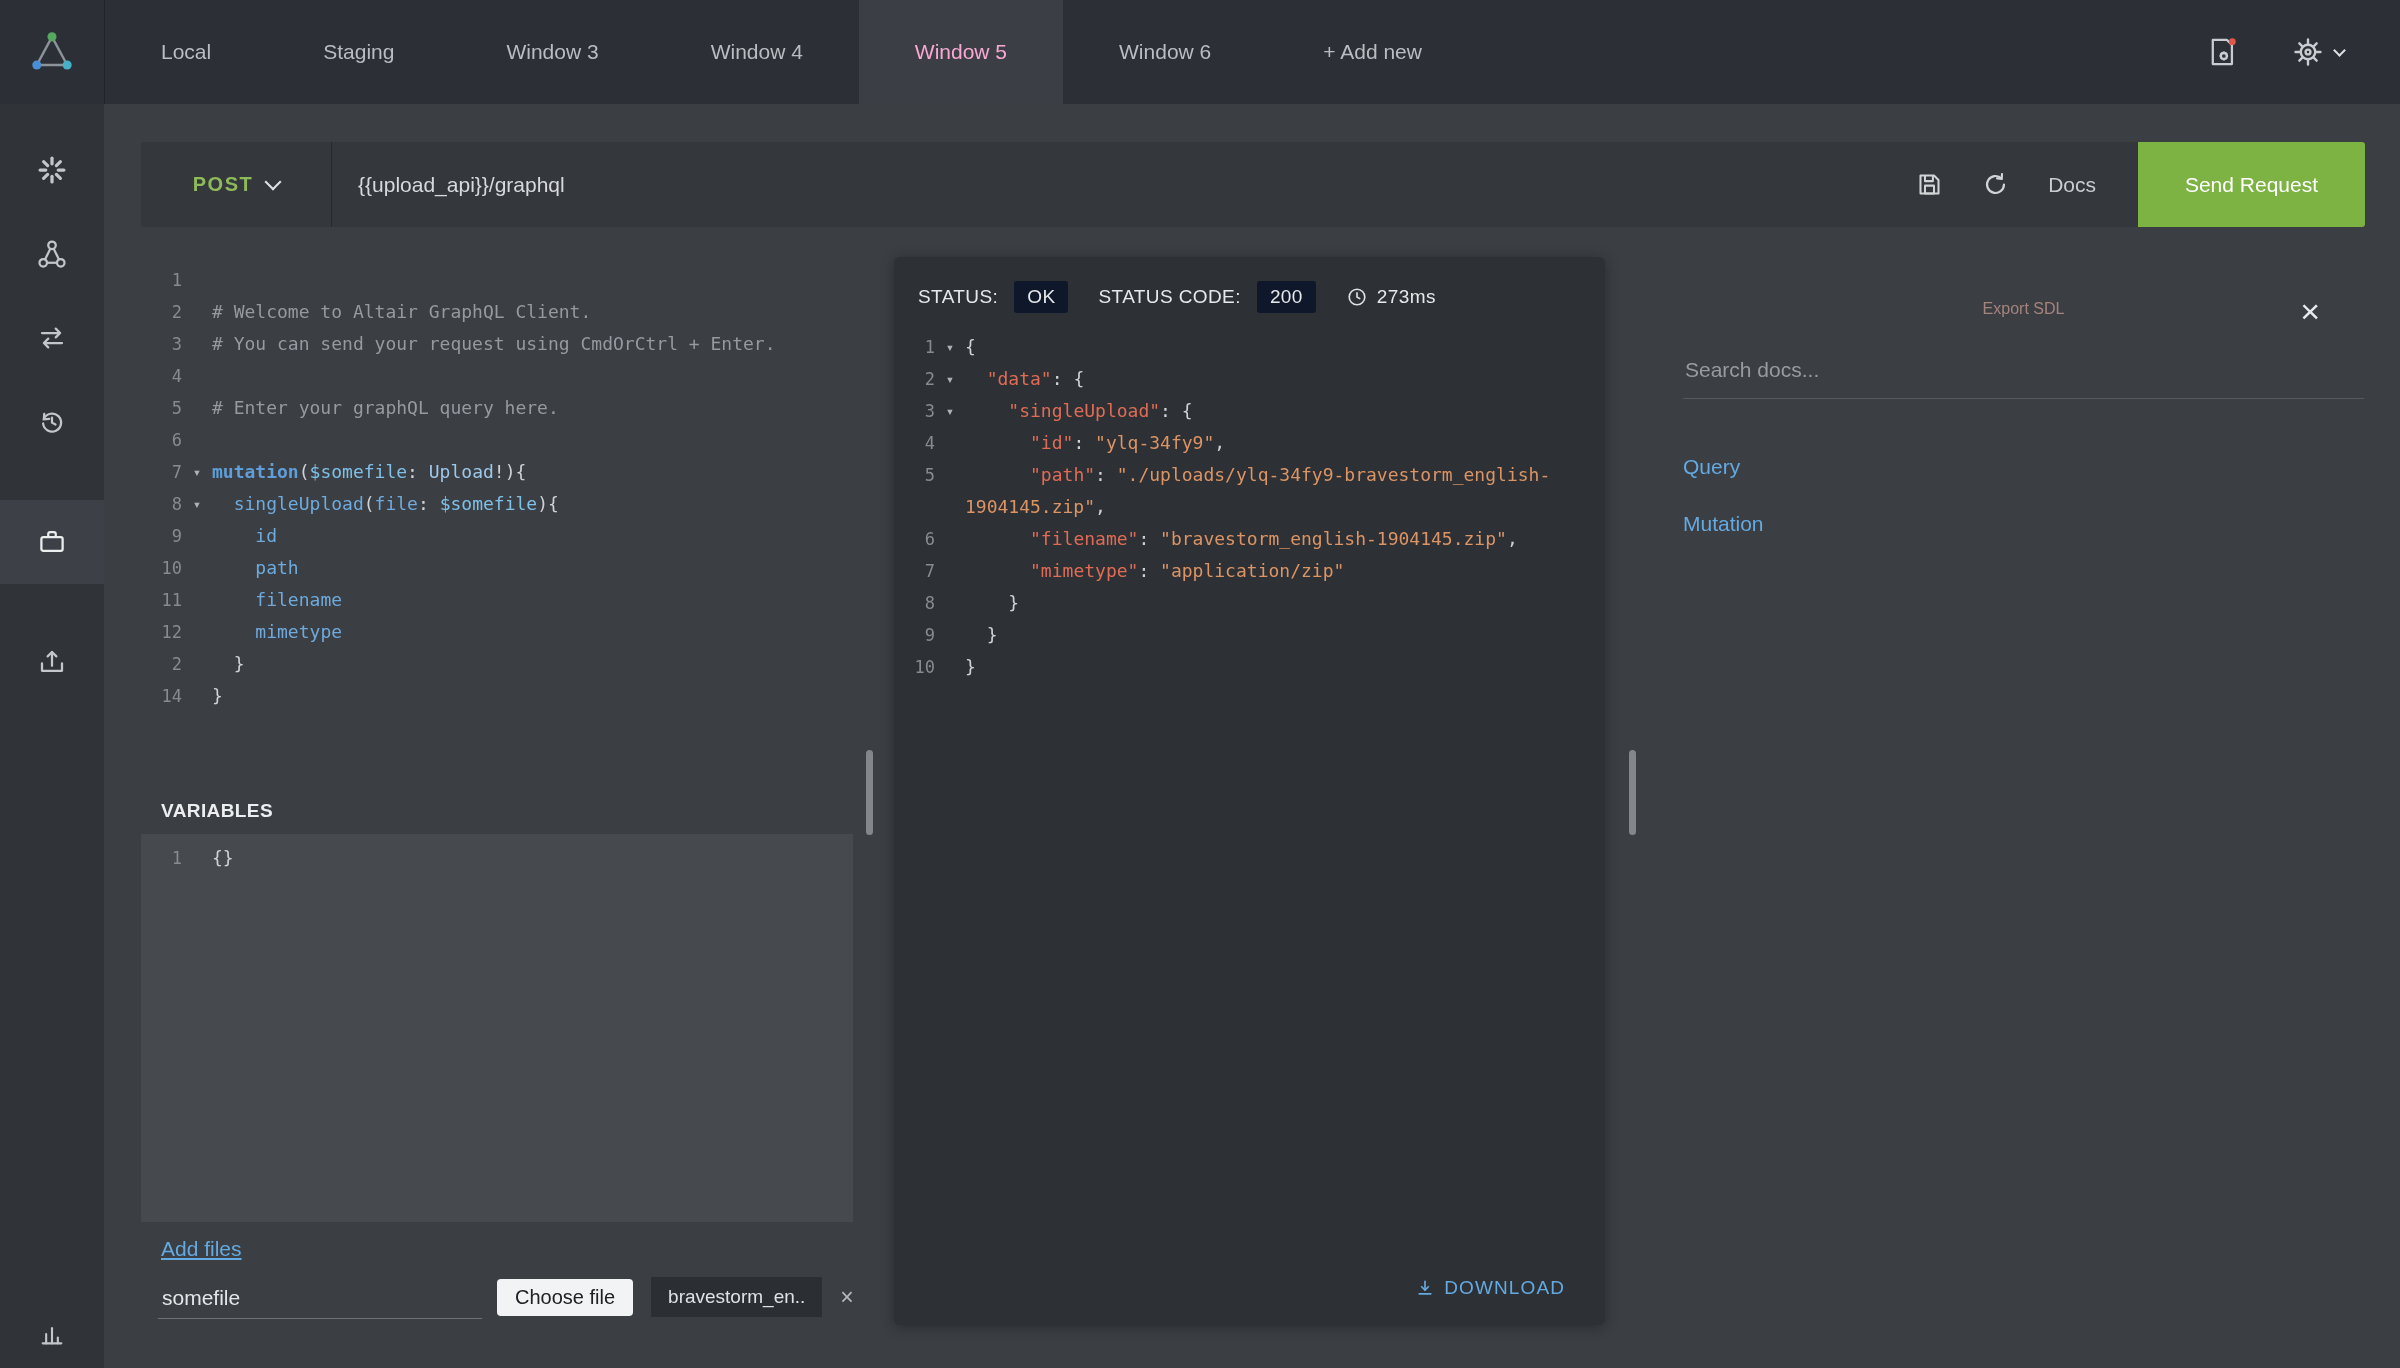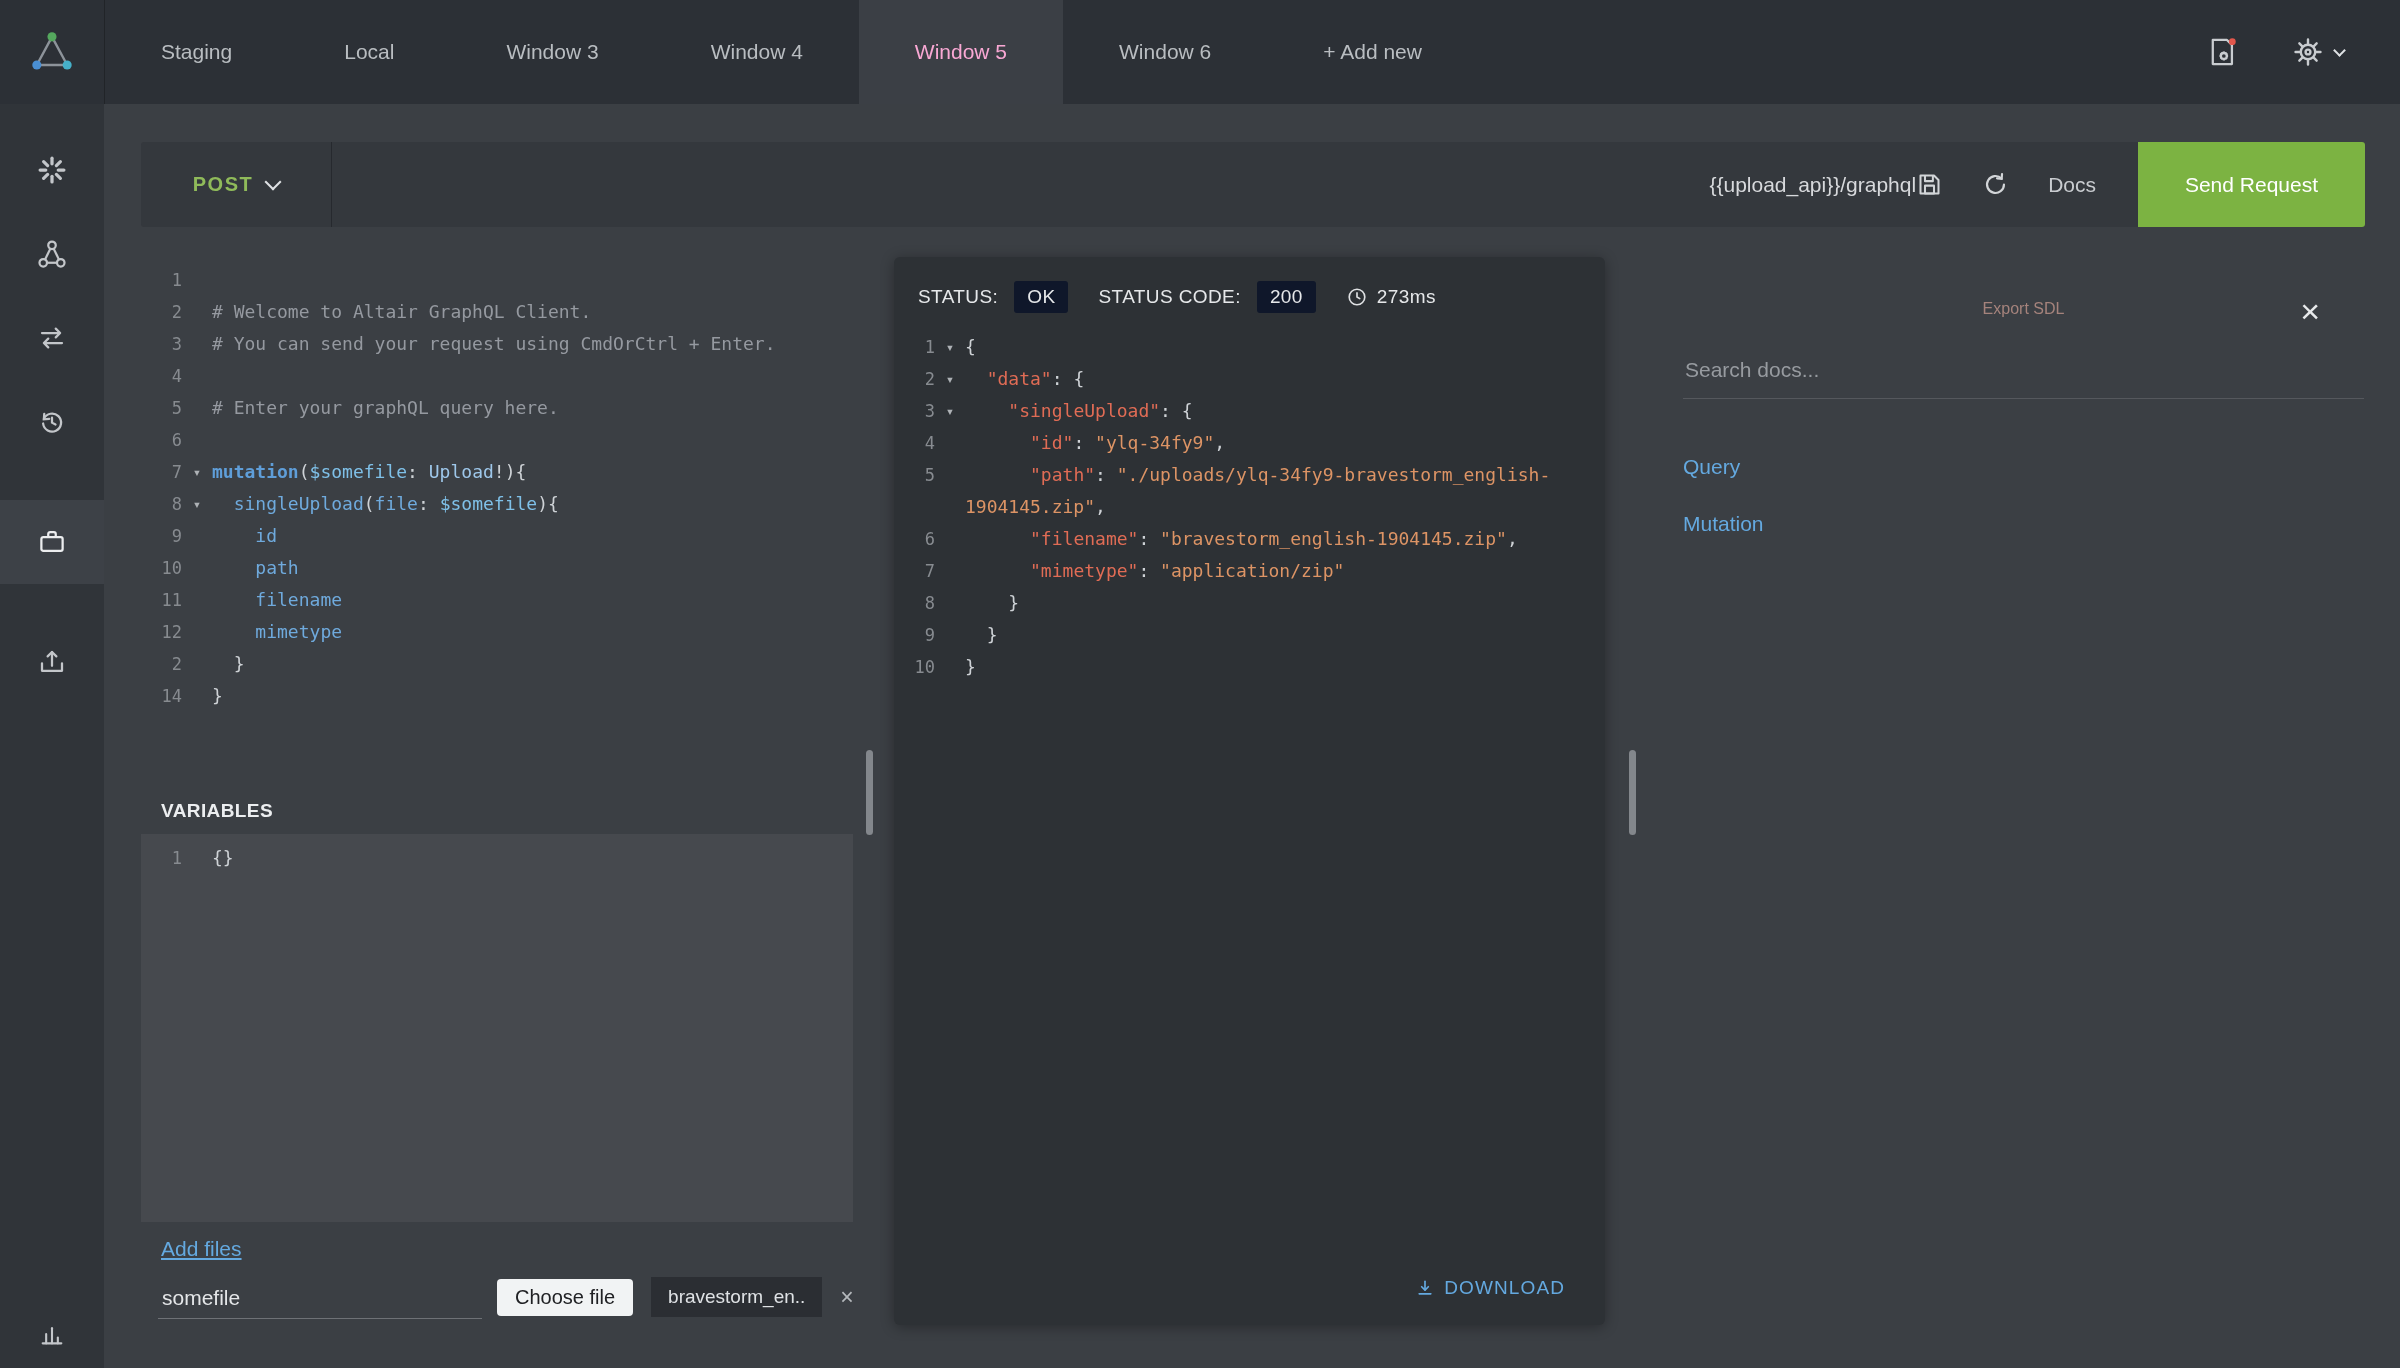--- a/index.html
+++ b/index.html
@@ -24,21 +24,21 @@
   .sidebar { position:absolute; left:0; top:104px; width:104px; height:1264px; background:#303439; display:flex; flex-direction:column; align-items:center; padding-top:24px; box-sizing:border-box; }
   .side-item { width:104px; height:84px; flex:none; display:flex; align-items:center; justify-content:center; cursor:pointer; }
   .side-item.spaced { margin-top:36px; }
   .side-item.active { background:#3d4147; }
   .sidebar-bottom { position:absolute; bottom:10px; left:0; width:104px; display:flex; justify-content:center; }
 
   
   .request-bar { position:absolute; left:141px; top:142px; width:2224px; height:85px; background:#34383d; border-radius:3px; display:flex; align-items:center; }
   .method-btn { width:190px; height:100%; flex:none; display:flex; align-items:center; justify-content:center; gap:14px; border-right:1px solid #26292e; cursor:pointer; }
   .method-label { color:#8fba5a; font-size:20px; font-weight:700; letter-spacing:1.5px; }
-  .url-input { flex:1; min-width:0; background:transparent; border:none; outline:none; color:#d7d9dc; font-size:21px; padding:0 0 0 26px; font-family:"Liberation Sans", sans-serif;text-align:right; }
+  .url-input { flex:1; min-width:0; background:transparent; border:none; outline:none; color:#d7d9dc; font-size:21px; padding:0 0 0 26px; font-family:"Liberation Sans", sans-serif; }
   .bar-actions { display:flex; align-items:center; gap:38px; flex:none; }
   .docs-btn { color:#c9ccd0; font-size:21px; cursor:pointer; }
   .send-btn { width:227px; height:85px; flex:none; background:#7cb342; color:#ffffff; font-size:21px; border:none; border-radius:0 3px 3px 0; cursor:pointer; margin-left:42px; font-family:"Liberation Sans", sans-serif; }
 
   
   .editor { position:absolute; font-family:"DejaVu Sans Mono", monospace; }
   #query-editor { left:141px; top:264px; width:712px; }
   .code-line { display:flex; height:32px; line-height:32px; white-space:pre; font-size:18px; }
   .ln { width:41px; flex:none; text-align:right; color:#878b90; font-size:17px; }
   .fold { width:30px; flex:none; text-align:center; color:#aeb2b6; font-size:14px; }
@@ -95,22 +95,22 @@
 <div class="topbar">
   <div class="logo-cell">
     <svg width="52" height="52" viewBox="0 0 48 48" fill="none">
       <path d="M24 10 L38 36 H10 Z" stroke="#8d939a" stroke-width="2.2" fill="none"></path>
       <circle cx="24" cy="10" r="4.2" fill="#55a85e"></circle>
       <circle cx="10" cy="36" r="4.2" fill="#4a8fd4"></circle>
       <circle cx="38" cy="36" r="4.2" fill="#46b0c9"></circle>
     </svg>
   </div>
   <div class="tab-bar">
+      <div class="tab">Local</div>
       <div class="tab">Staging</div>
-      <div class="tab">Local</div>
       <div class="tab">Window 3</div>
       <div class="tab">Window 4</div>
       <div class="tab active">Window 5</div>
       <div class="tab">Window 6</div>
     </div>
   <div class="tab">+ Add new</div>
   <div class="topbar-right">
     <div class="icon-btn">
       <svg width="34" height="34" viewBox="0 0 24 24" fill="none" stroke="#c9ccd0" stroke-width="1.6" stroke-linejoin="round">
         <path d="M5.5 3.5 h10 l3.5 3.5 v13.5 h-13.5 z"></path>

